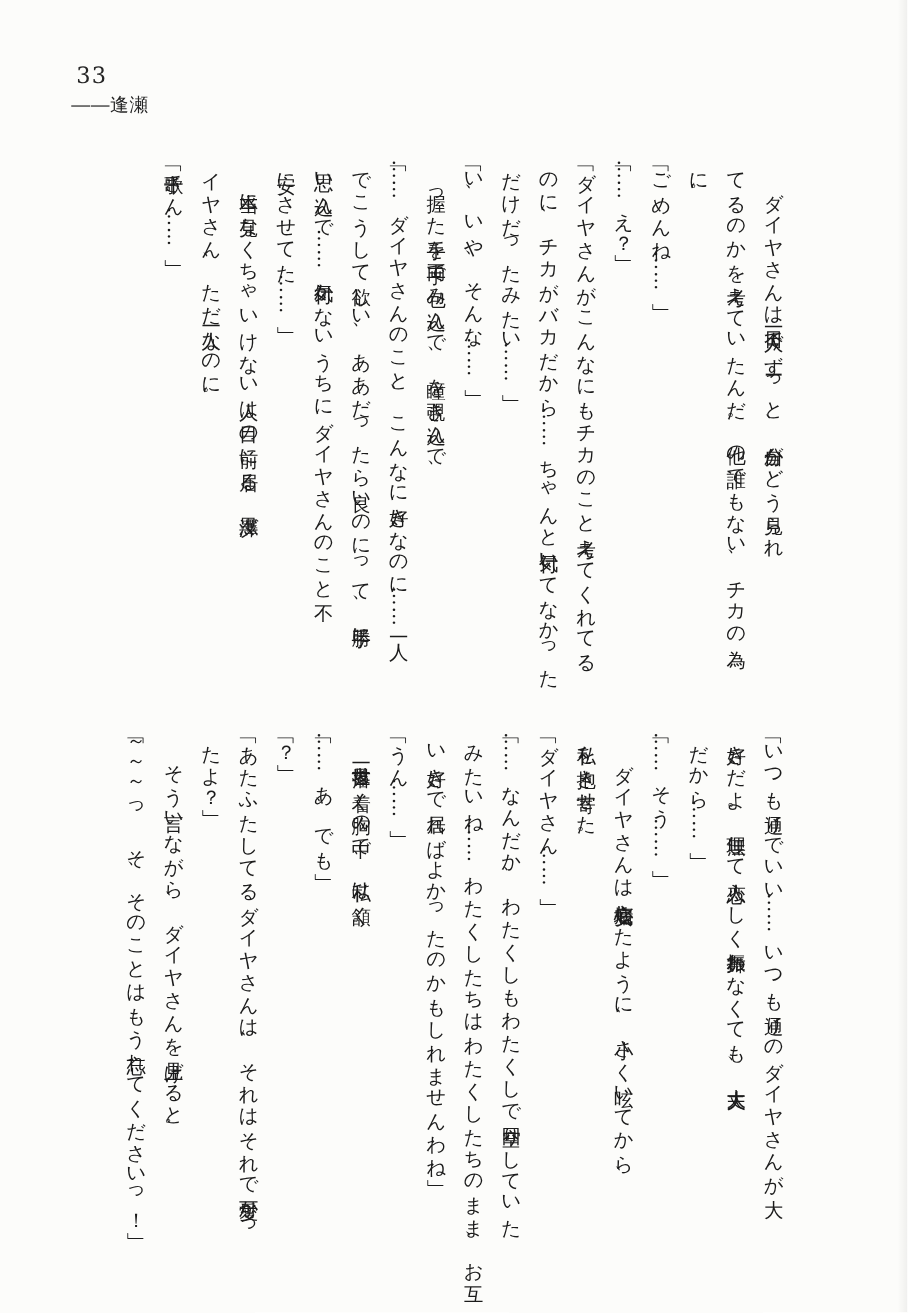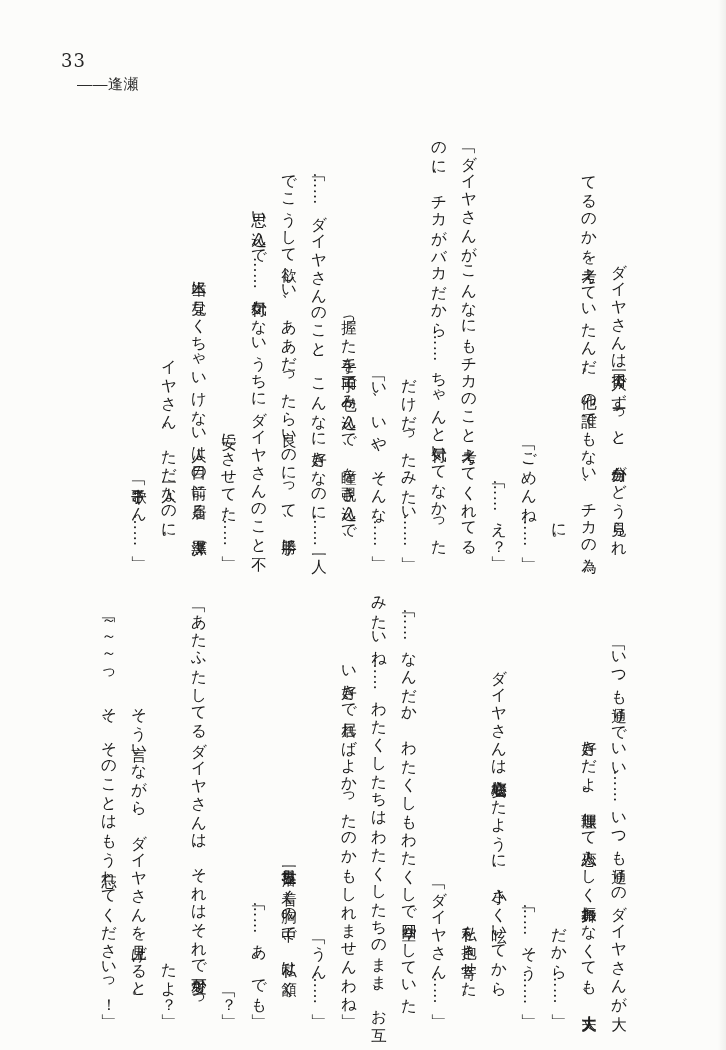--- a/index.html
+++ b/index.html
@@ -8,21 +8,20 @@
     background: #ffffff;
   }
   .page {
     position: relative;
     width: 726px;
     height: 1050px;
     background: #fcfcfa;
     overflow: hidden;
     font-family: "DejaVu Serif", "Liberation Serif", serif;
     color: #1e1e1e;
-    text-align: right;
   }
   
   .page::after {
     content: "";
     position: absolute;
     top: 0; right: 0;
     width: 8px; height: 100%;
     background: linear-gradient(to right, rgba(0,0,0,0), rgba(0,0,0,0.05));
     pointer-events: none;
   }
@@ -34,21 +33,20 @@
     letter-spacing: 1px;
     color: #262626;
   }
   .running-head {
     position: absolute;
     left: 57px;
     top: 75px;
     font-size: 15px;
     letter-spacing: 0.5px;
     color: #262626;
-    margin-left: 20px;
   }
   .vblock {
     position: absolute;
     right: 92px;
     writing-mode: vertical-rl;
     text-orientation: mixed;
     font-size: 15.5px;
     line-height: 30px;
     letter-spacing: 0.6px;
     white-space: nowrap;

